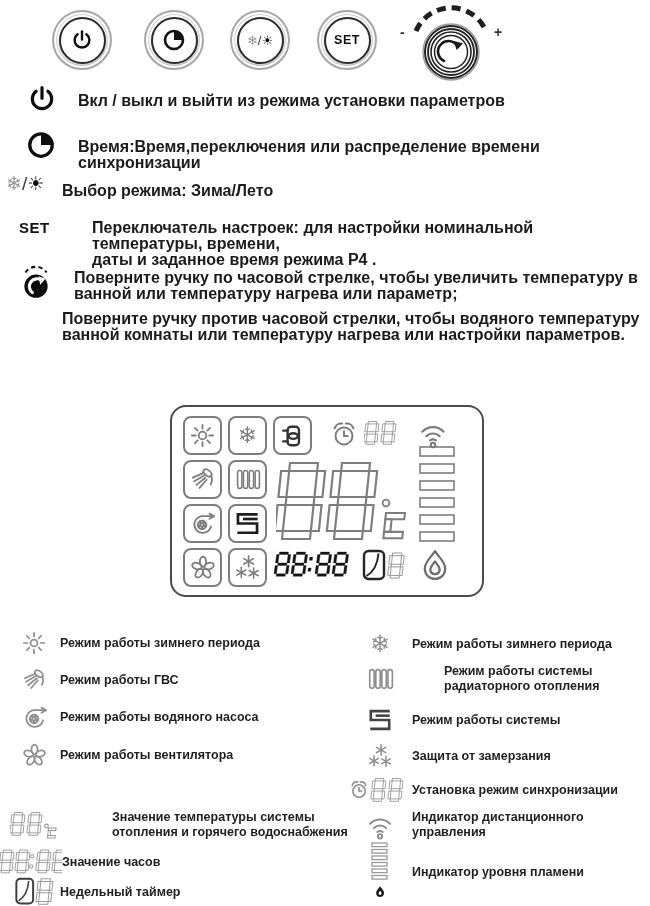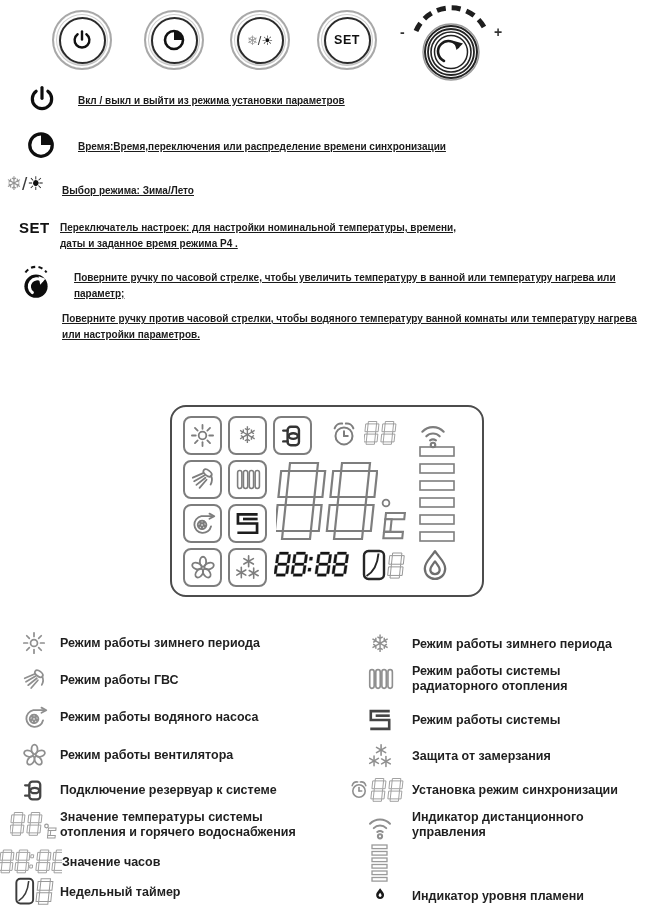--- a/index.html
+++ b/index.html
@@ -9,22 +9,22 @@
   
   .btn{position:absolute;width:56px;height:56px;border-radius:50%;border:2px solid #a8a8a8;
        display:flex;align-items:center;justify-content:center;background:#fff;
        box-shadow:inset 0 0 0 2px #fff,inset 0 0 0 3px #cfcfcf;}
   .btn-inner{width:43px;height:43px;border-radius:50%;border:2.5px solid #2b2b2b;background:#fff;
        display:flex;align-items:center;justify-content:center;box-shadow:0 1px 2px rgba(0,0,0,.25);}
   .set-txt{font-weight:700;font-size:12.5px;letter-spacing:.5px;color:#111;}
   .mode-glyph{font-size:13px;line-height:1;white-space:nowrap;}
   .mode-glyph .sn{color:#949494;} .mode-glyph .sl{color:#3a3a3a;} .mode-glyph .su{color:#101010;}
   
-  .helptext{font-weight:700;font-size:10px;line-height:16px;color:#1b1b1b;text-decoration:underline;}
-  .preline{white-space:pre-line;}
+  .helptext{font-weight:700;font-size:16px;line-height:16px;color:#1b1b1b;}
+  .preline{white-space:pre-line;margin-left:32px;}
   .seticon{font-weight:700;font-size:15px;letter-spacing:.5px;color:#111;}
   .mode-glyph-big{font-size:19px;line-height:1;white-space:nowrap;}
   
   #lcd{position:absolute;left:170px;top:405px;width:310px;height:188px;border:2.5px solid #4c4c4c;
        border-radius:16px;background:#fff;}
   .sq{position:absolute;width:35px;height:35px;border:2px solid #7d7d7d;border-radius:8px;
       display:flex;align-items:center;justify-content:center;}
   .gi{stroke:#7d7d7d;fill:none;stroke-width:1.6;stroke-linecap:round;stroke-linejoin:round;}
   .gid{stroke:#343434;fill:none;stroke-width:2.2;stroke-linecap:round;stroke-linejoin:round;}
   .snowchar{font-size:23px;color:#7d7d7d;line-height:1;}
@@ -428,35 +428,22 @@
             </g>
           <g transform="rotate(288 12 12)">
               <ellipse cx="12" cy="6.6" rx="2.7" ry="4.2"></ellipse>
             </g>
         </g>
       </svg>
     </div>
     <div class="ltext">Режим работы вентилятора</div>
   </div>
 
-  <div class="legend-row" style="left:8px;top:773px;width:330px;height:34px;">
-    <div class="licon">
-      <svg width="25" height="25" viewBox="0 0 24 24">
-        <g class="lgid">
-          <rect x="7" y="3.5" width="10.5" height="17" rx="3"></rect>
-          <ellipse cx="12.2" cy="12" rx="4.2" ry="2.6"></ellipse>
-          <line x1="3" y1="7" x2="7" y2="7"></line>
-            <line x1="3" y1="17" x2="7" y2="17"></line>
-        </g>
-      </svg>
-    </div>
-    <div class="ltext">Подключение резервуар к системе</div>
-  </div>
-
-  <div class="legend-row" style="left:8px;top:805px;width:340px;height:40px;">
+
+  <div class="legend-row" style="left:8px;top:805px;width:340px;height:40px;gap:20px;">
     <div class="licon">
       <svg width="48" height="28" viewBox="0 0 48 28">
         <g class="seg-ol">
           <g transform="translate(2,1.5) scale(0.3) skewX(-6)">
               <use href="#d8"></use>
             </g>
           <g transform="translate(19,1.5) scale(0.3) skewX(-6)">
               <use href="#d8"></use>
             </g>
         </g>
@@ -589,21 +576,21 @@
           <path d="M4 11 A11 11 0 0 1 20 11"></path>
           <path d="M7 14.5 A7 7 0 0 1 17 14.5"></path>
           <path d="M9.8 17.6 A3.6 3.6 0 0 1 14.2 17.6"></path>
           <circle cx="12" cy="21" r="1.7"></circle>
         </g>
       </svg>
     </div>
     <div class="ltext">Индикатор дистанционного  управления</div>
   </div>
 
-  <div class="legend-row" style="left:348px;top:840px;width:302px;height:64px;align-items:flex-end;">
+  <div class="legend-row" style="left:348px;top:840px;width:302px;height:64px;">
     <div class="licon-r">
       <svg width="22" height="60" viewBox="0 0 22 60">
         <g fill="none" stroke="#9a9a9a" stroke-width="1.3">
           <rect x="3" y="1" width="15" height="3.6"></rect>
           <rect x="3" y="7.5" width="15" height="3.6"></rect>
           <rect x="3" y="14" width="15" height="3.6"></rect>
           <rect x="3" y="20.5" width="15" height="3.6"></rect>
           <rect x="3" y="27" width="15" height="3.6"></rect>
           <rect x="3" y="33.5" width="15" height="3.6"></rect>
         </g>

